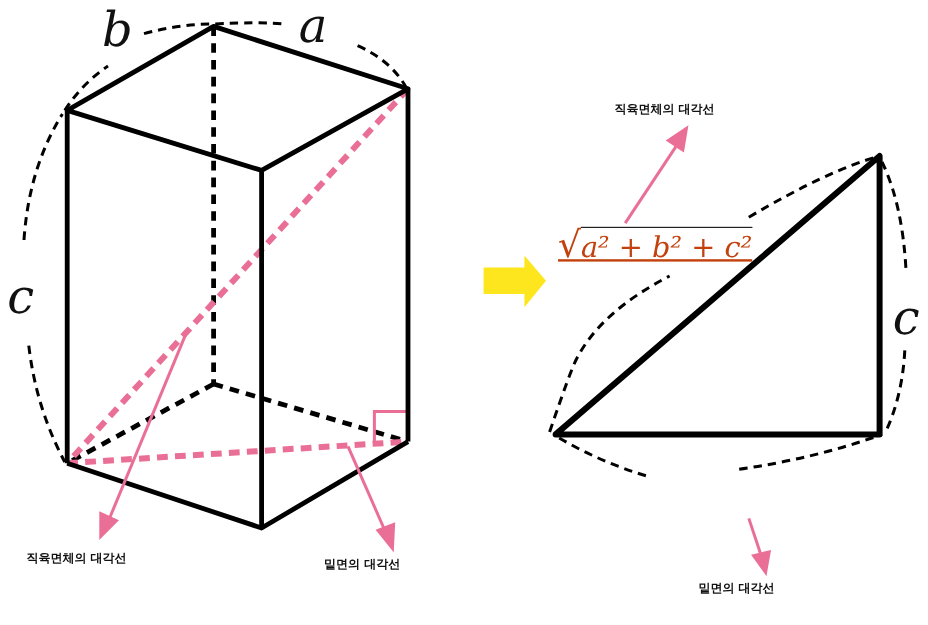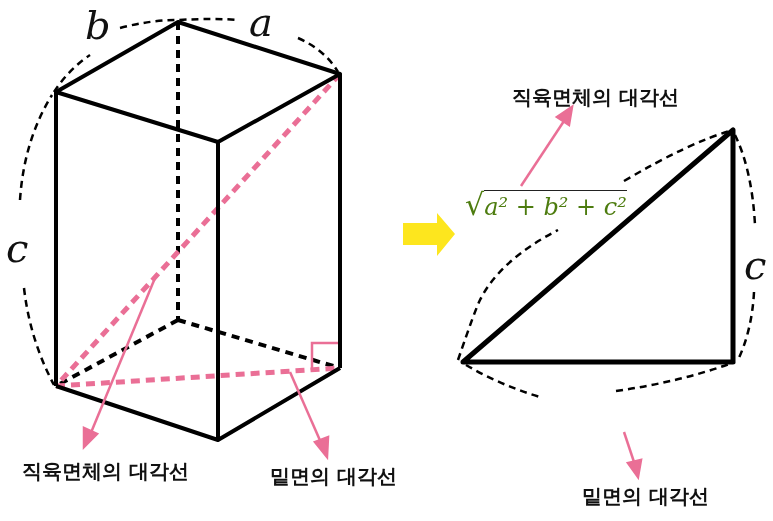--- a/index.html
+++ b/index.html
@@ -1,20 +1,20 @@
 <!DOCTYPE html>
 <html><head>
 <meta charset="utf-8">
 <style>
   html,body{margin:0;padding:0;background:#fff;}
   .canvas{position:relative;width:773px;height:521px;overflow:hidden;background:#fff;}
   svg{position:absolute;left:0;top:0;}
-  .lbl{position:absolute;font-family:"DejaVu Sans",sans-serif;font-weight:bold;font-size:20px;color:#111;white-space:nowrap;}
+  .lbl{position:absolute;font-family:"DejaVu Sans",sans-serif;font-weight:bold;font-size:10px;color:#111;white-space:nowrap;}
   .var{position:absolute;font-family:"DejaVu Serif","Liberation Serif",serif;font-style:italic;font-size:40px;color:#111;line-height:1;}
-  .math{position:absolute;font-family:"DejaVu Serif","Liberation Serif",serif;font-size:24px;color:#4d7c0f;white-space:nowrap;line-height:1;}
+  .math{position:absolute;font-family:"DejaVu Serif","Liberation Serif",serif;font-size:24px;color:#c2410c;white-space:nowrap;line-height:1;text-decoration:underline;}
   .math .rad{font-style:normal;font-size:30px;}
   .math .body{border-top:1.5px solid #222;padding-top:2px;font-style:italic;}
 </style>
 </head>
 <body>
 
 <div class="canvas">
   <svg width="773" height="521" viewBox="0 0 773 521">
 
     <g fill="none" stroke="#000" stroke-width="2.5" stroke-dasharray="7,5">

